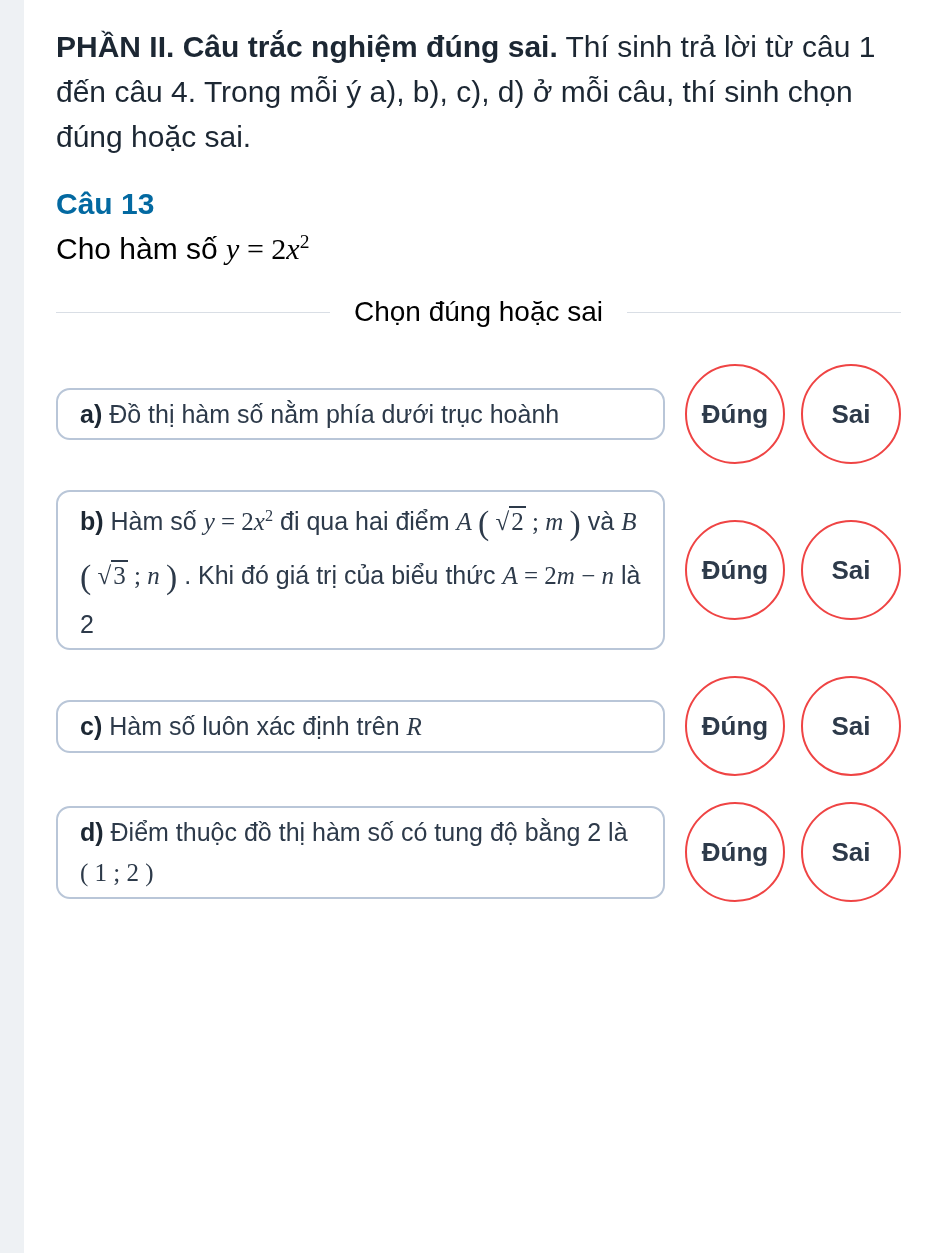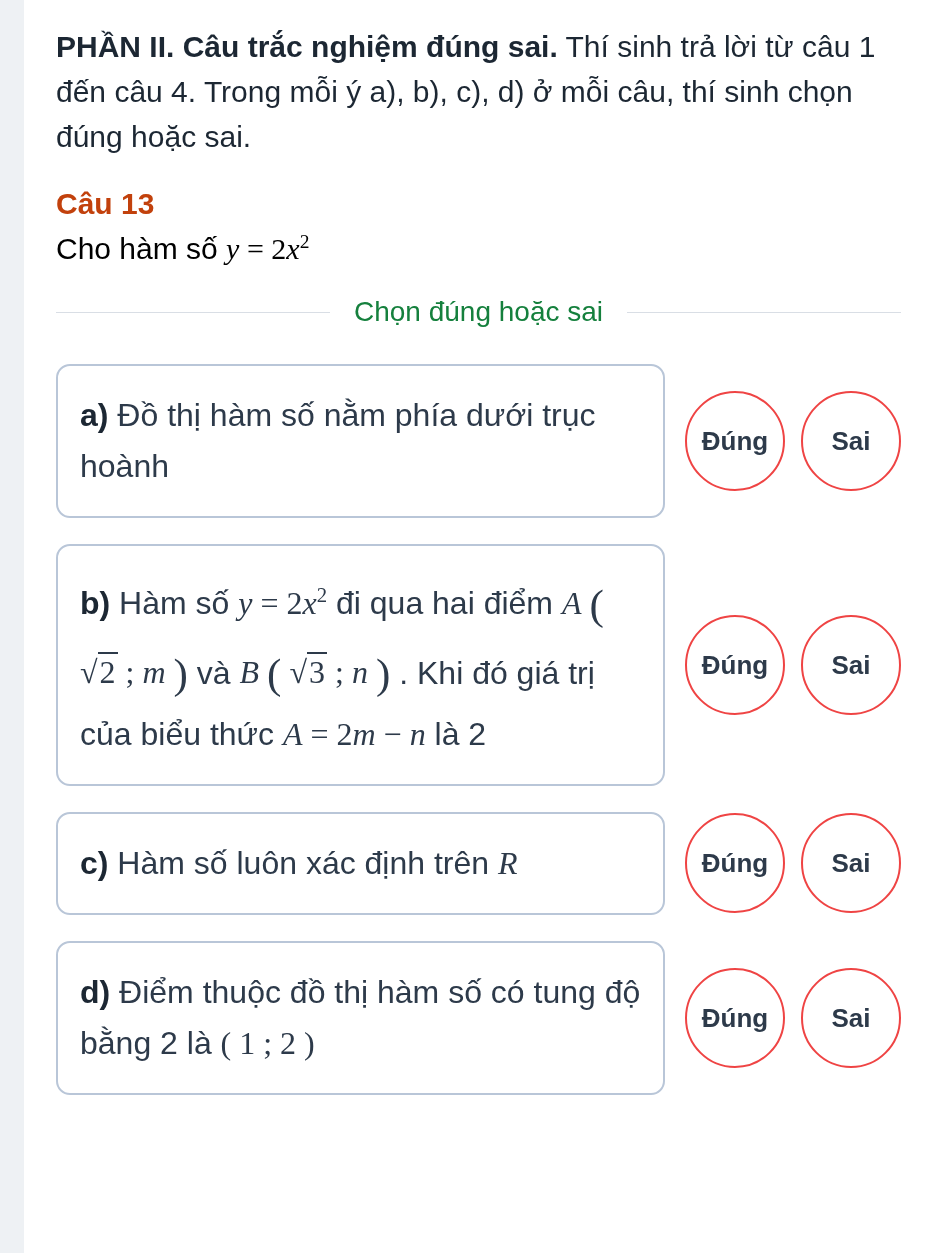--- a/index.html
+++ b/index.html
@@ -19,21 +19,21 @@
   .instructions {
     font-size: 30px;
     line-height: 1.5;
     color: #1c2733;
     margin-bottom: 28px;
   }
   .instructions .bold { font-weight: 700; }
   .question-num {
     font-size: 30px;
     font-weight: 700;
-    color: #c2410c;
+    color: #0369a1;
     margin-bottom: 10px;
   }
   .question-stem {
     font-size: 30px;
     color: #000000;
     margin-bottom: 30px;
   }
   .math-i { font-style: italic; font-family: 'Times New Roman', serif; }
   .sup { font-size: 0.65em; vertical-align: super; }
   .choose-label {
@@ -48,35 +48,35 @@
     left: 0;
     right: 0;
     border-top: 1px solid #d9dee5;
     z-index: 0;
   }
   .choose-label span {
     position: relative;
     background: #fff;
     padding: 0 24px;
     font-size: 28px;
-    color: #15803d;
+    color: #000000;
     z-index: 1;
   }
   .item-row {
     display: flex;
     align-items: center;
     gap: 20px;
     margin-bottom: 26px;
   }
   .item-box {
     flex: 1;
     border: 2px solid #b9c6d8;
     border-radius: 14px;
-    padding: 24px 22px;
-    font-size: 32px;
+    padding: 4px 22px;
+    font-size: 25px;
     color: #2d3a4a;
     line-height: 1.6;
   }
   .item-box .lbl { font-weight: 700; color: #1c2733; }
   .btns {
     display: flex;
     gap: 16px;
     flex-shrink: 0;
   }
   .circle-btn {

